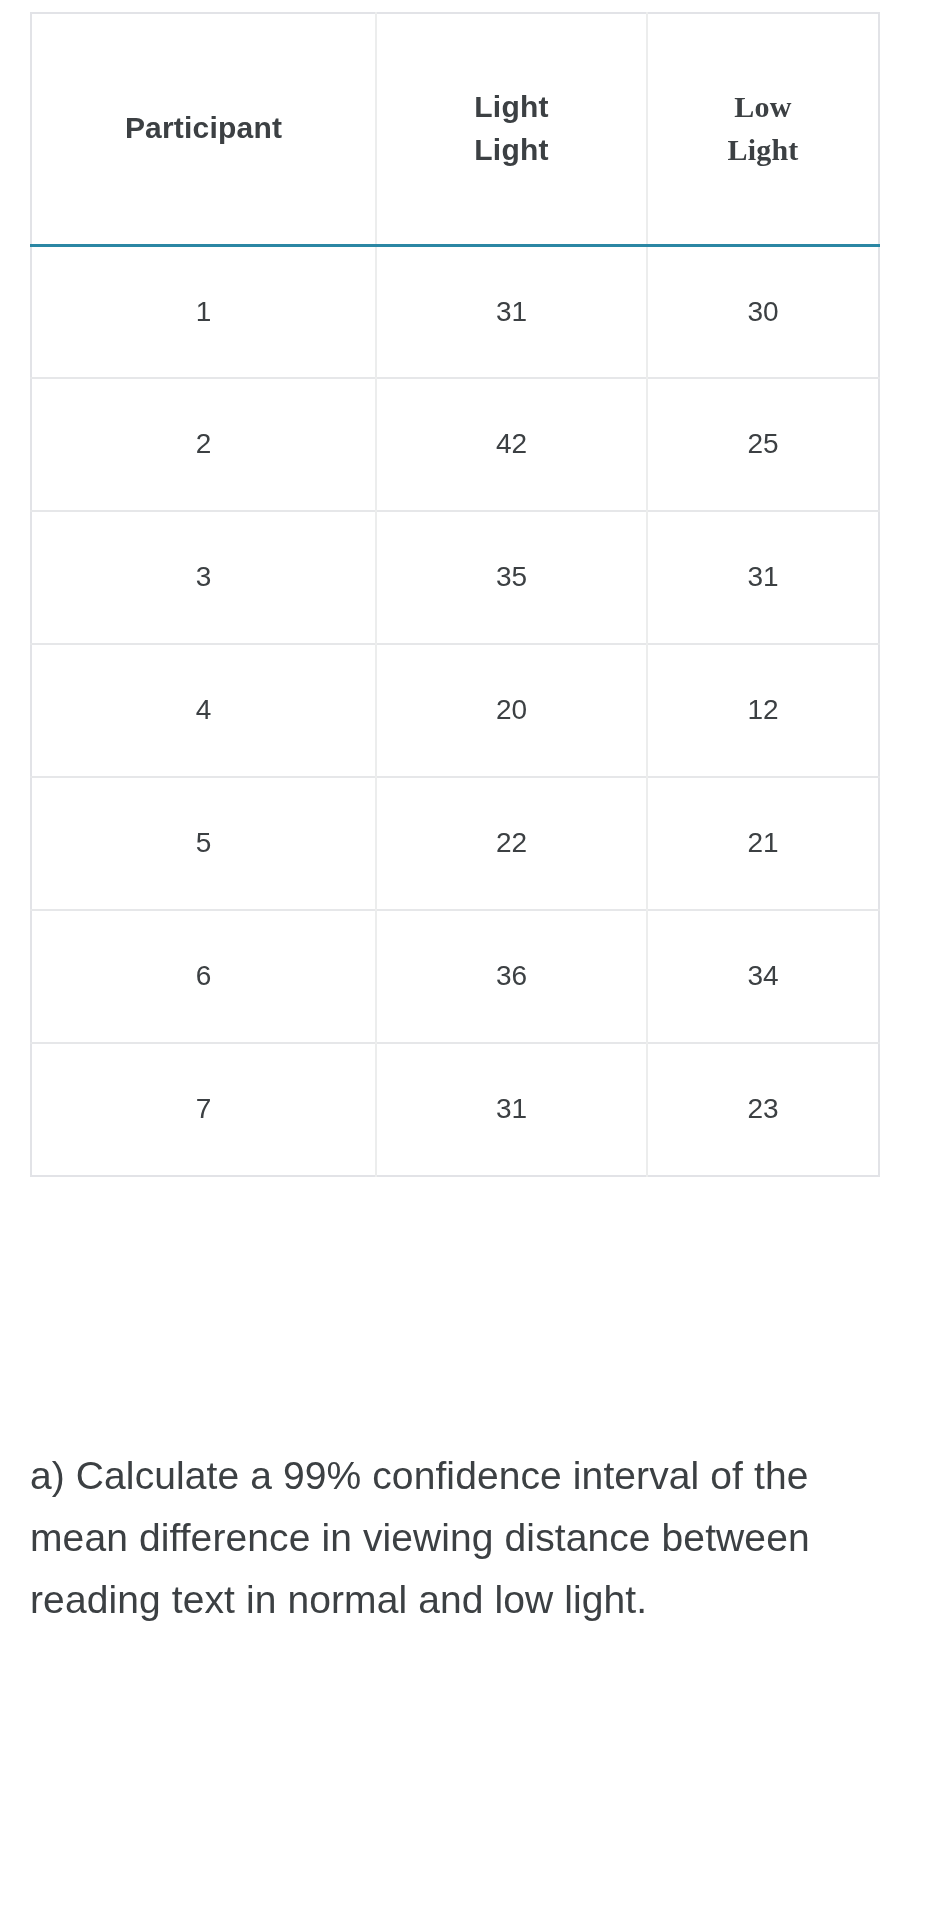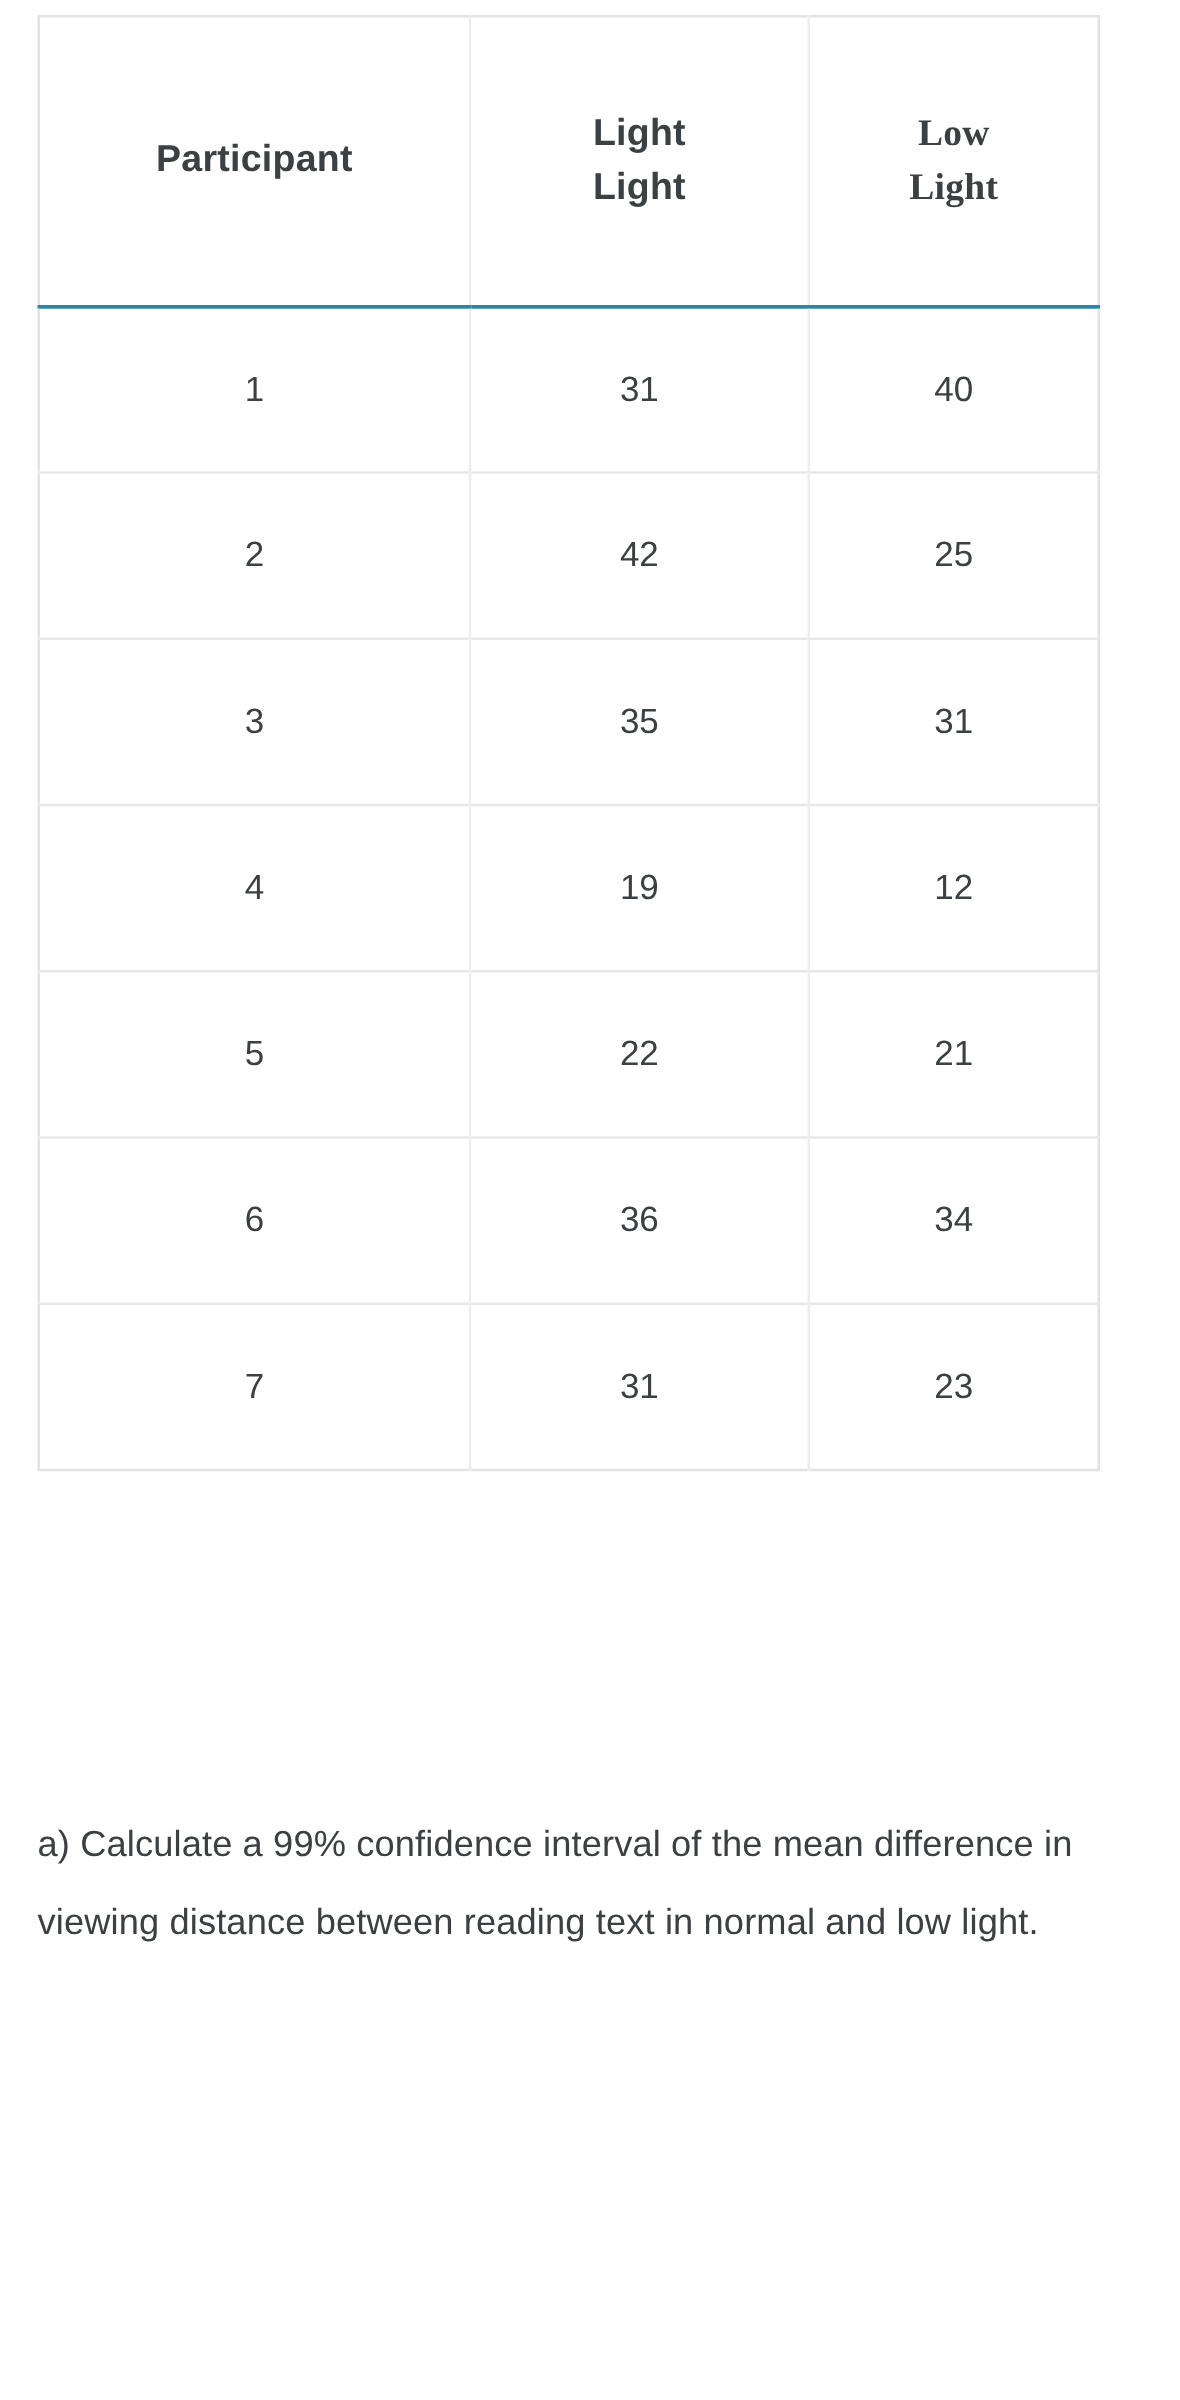--- a/index.html
+++ b/index.html
@@ -96,21 +96,21 @@
   
   .prose {
     position: absolute;
     left: 30px;
     top: 1445px;
     width: 880px;
   }
 
   .prose p {
     margin: 0 0 34px 0;
-    font-size: 29px;
+    font-size: 39px;
     line-height: 62px;
     color: #3c4043;
     font-weight: normal;
     letter-spacing: 0.1px;
   }
   .prose p:last-child {
     margin-bottom: 0;
   }
 </style>
 </head>
@@ -137,35 +137,35 @@
           <th>
             <span class="hdr-line">Low</span>
             <span class="hdr-line">Light</span>
           </th>
         </tr>
       </thead>
       <tbody>
         <tr>
           <td>1</td>
           <td>31</td>
-          <td>40</td>
+          <td>30</td>
         </tr>
         <tr>
           <td>2</td>
           <td>42</td>
           <td>25</td>
         </tr>
         <tr>
           <td>3</td>
           <td>35</td>
           <td>31</td>
         </tr>
         <tr>
           <td>4</td>
-          <td>19</td>
+          <td>20</td>
           <td>12</td>
         </tr>
         <tr>
           <td>5</td>
           <td>22</td>
           <td>21</td>
         </tr>
         <tr>
           <td>6</td>
           <td>36</td>

